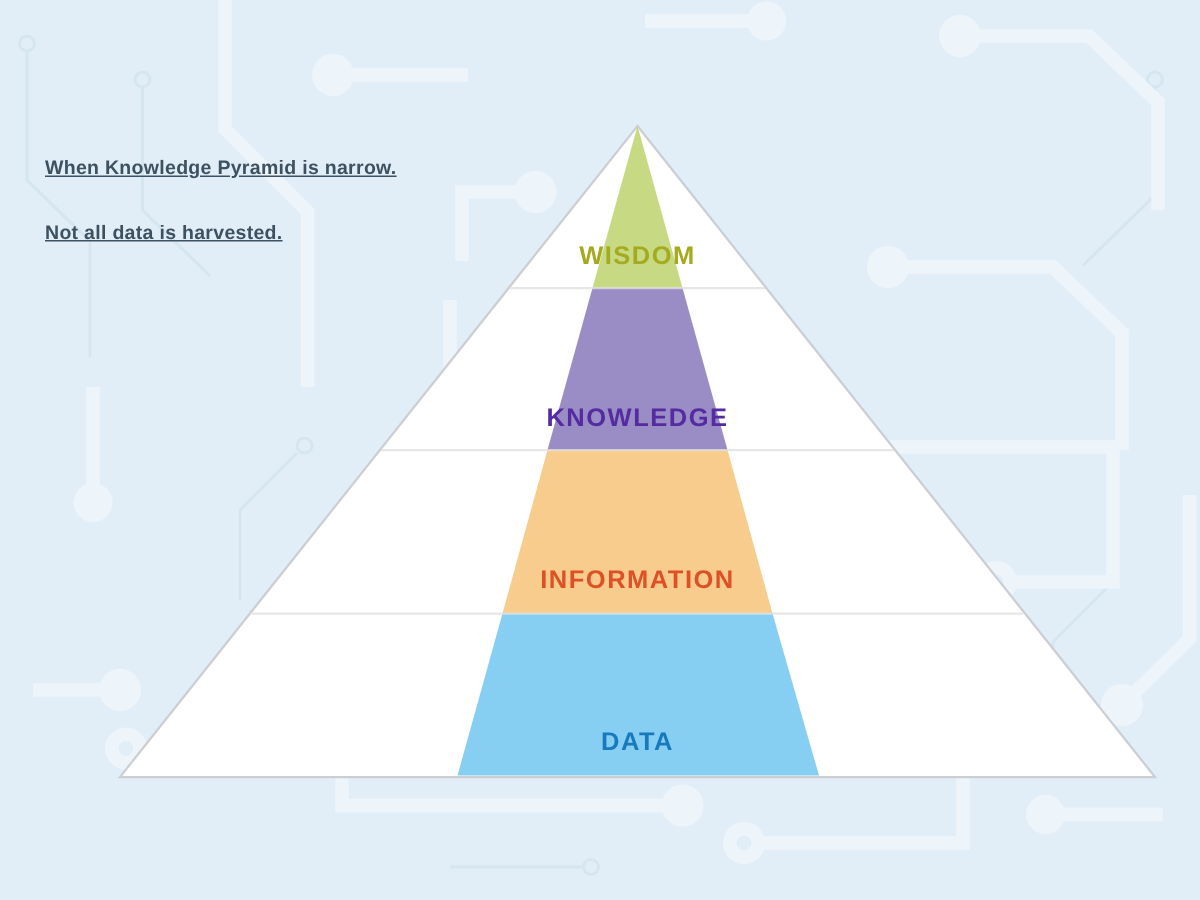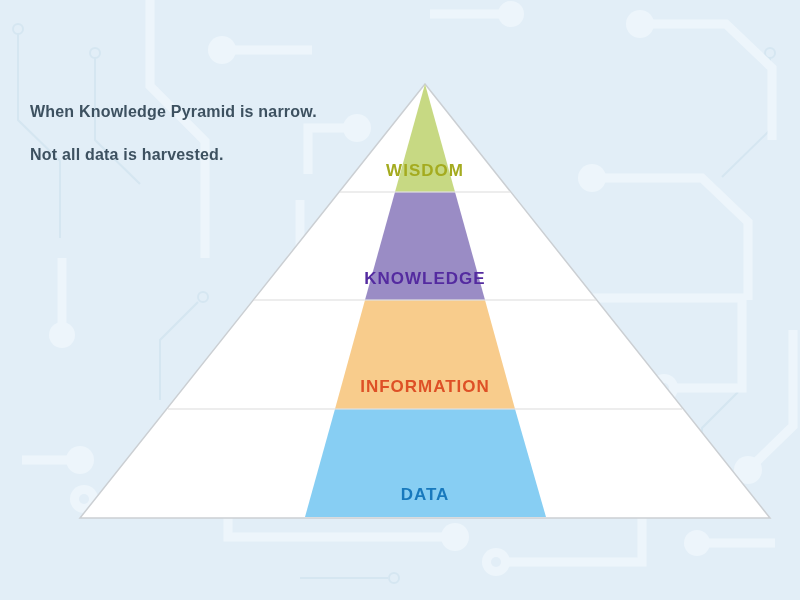--- a/index.html
+++ b/index.html
@@ -4,22 +4,23 @@
 <style>
   html, body { margin: 0; padding: 0; }
   body {
     width: 800px; height: 600px; overflow: hidden;
     font-family: "Liberation Sans", sans-serif;
   }
   .stage { position: relative; width: 800px; height: 600px; }
   .stage > svg { position: absolute; top: 0; left: 0; display: block; }
   .annotation {
     position: absolute; left: 30px; top: 101px; width: 350px;
-    font-size: 16px; font-weight: 700; line-height: 22px;
+    font-size: 13px; font-weight: 700; line-height: 22px;
     letter-spacing: 0.2px;
+    text-decoration: underline;
   }
   .annotation p { margin: 0 0 21px 0; white-space: pre-line; }
   .annotation p.para-2 { }
   svg text.level-label {
     font-family: "Liberation Sans", sans-serif;
     font-weight: 700; font-size: 17px; letter-spacing: 1px;
     text-anchor: middle;
   }
 </style>
 </head>

